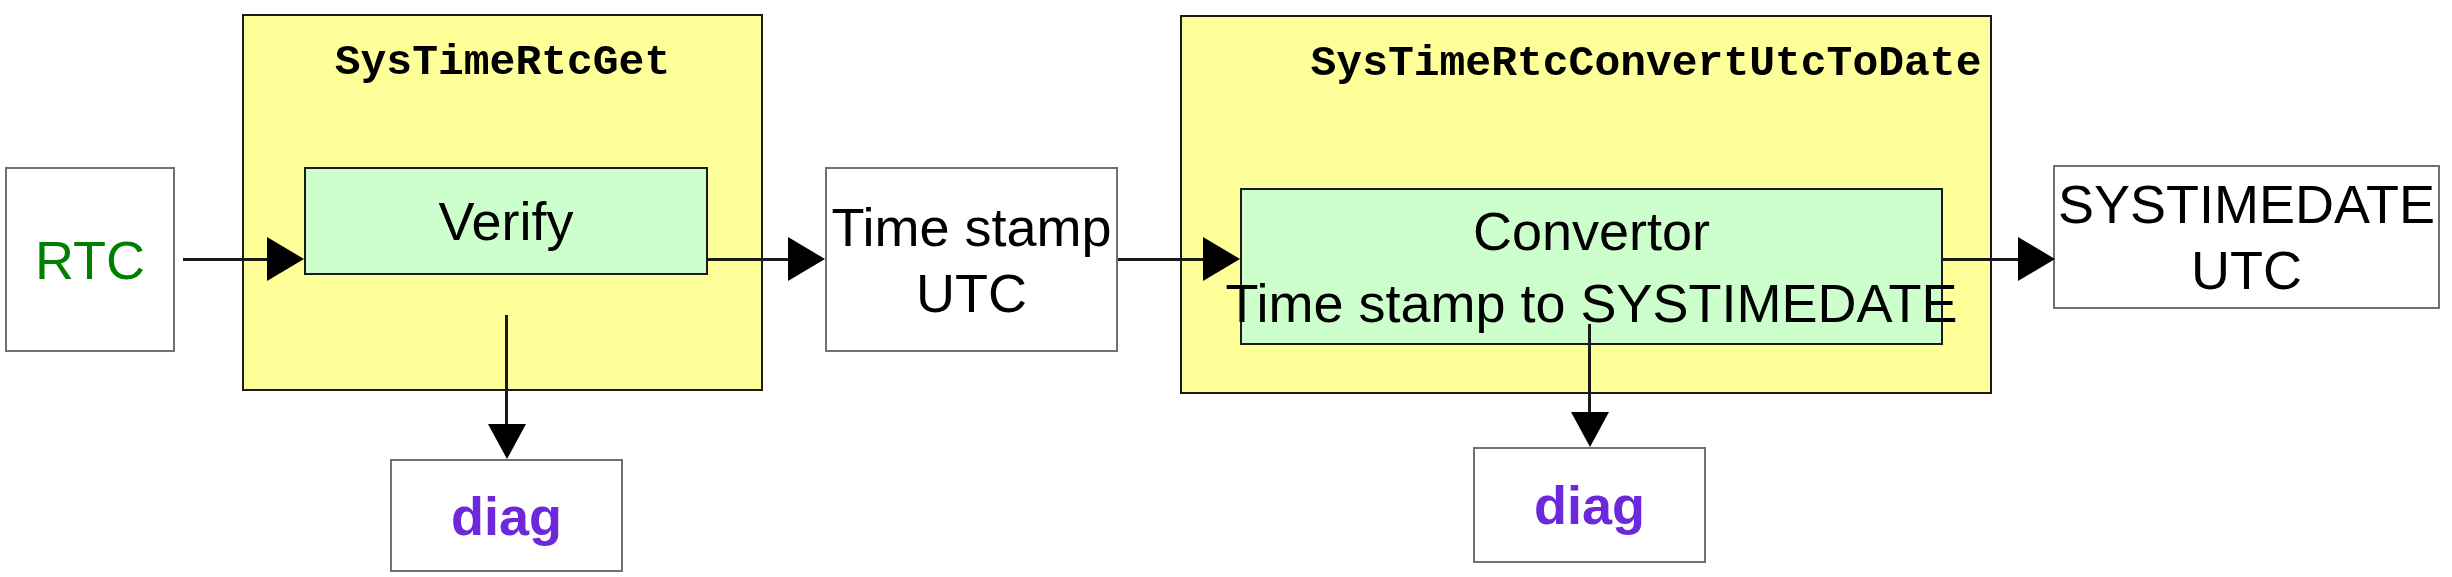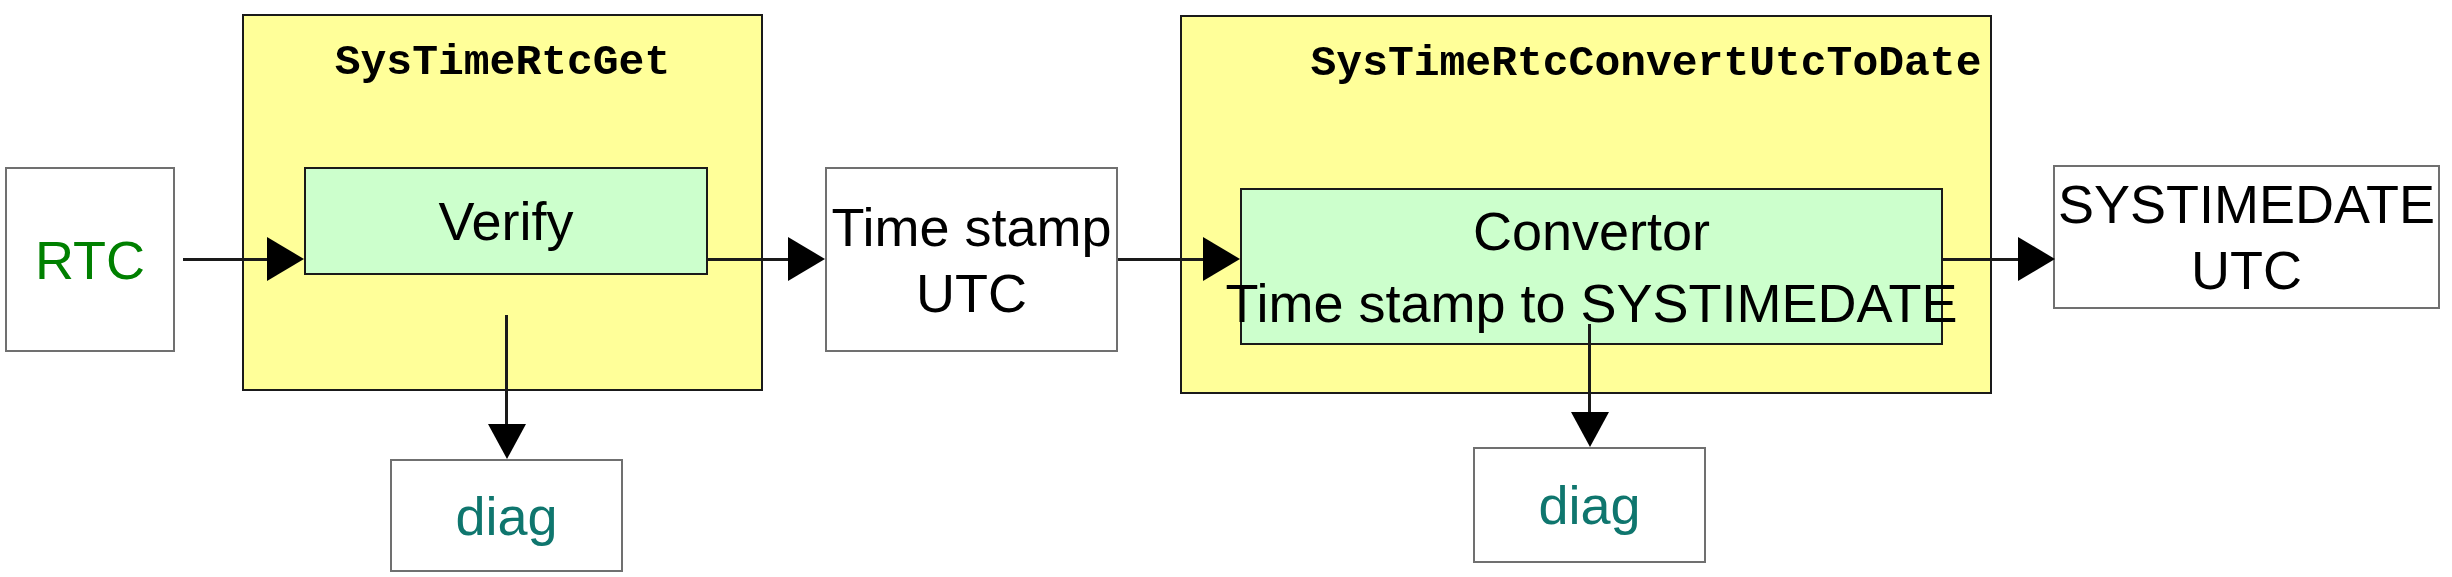--- a/index.html
+++ b/index.html
@@ -51,21 +51,21 @@
   .inner-box {
     background: #ccffcc;
     border: 2px solid #1a1a1a;
     font-size: 54px;
     line-height: 70px;
     color: #000000;
     white-space: nowrap;
   }
 
   .rtc-text  { color: #008000; }
-  .diag-text { color: #0f766e; }
+  .diag-text { color: #6d28d9; font-weight: bold; }
 
   
   .h-line, .v-line { position: absolute; background: #1a1a1a; }
   .h-line { height: 3px; }
   .v-line { width: 3px; }
 
   
   .head { position: absolute; width: 0; height: 0; }
   .head-right {
     border-top: 22px solid transparent;

